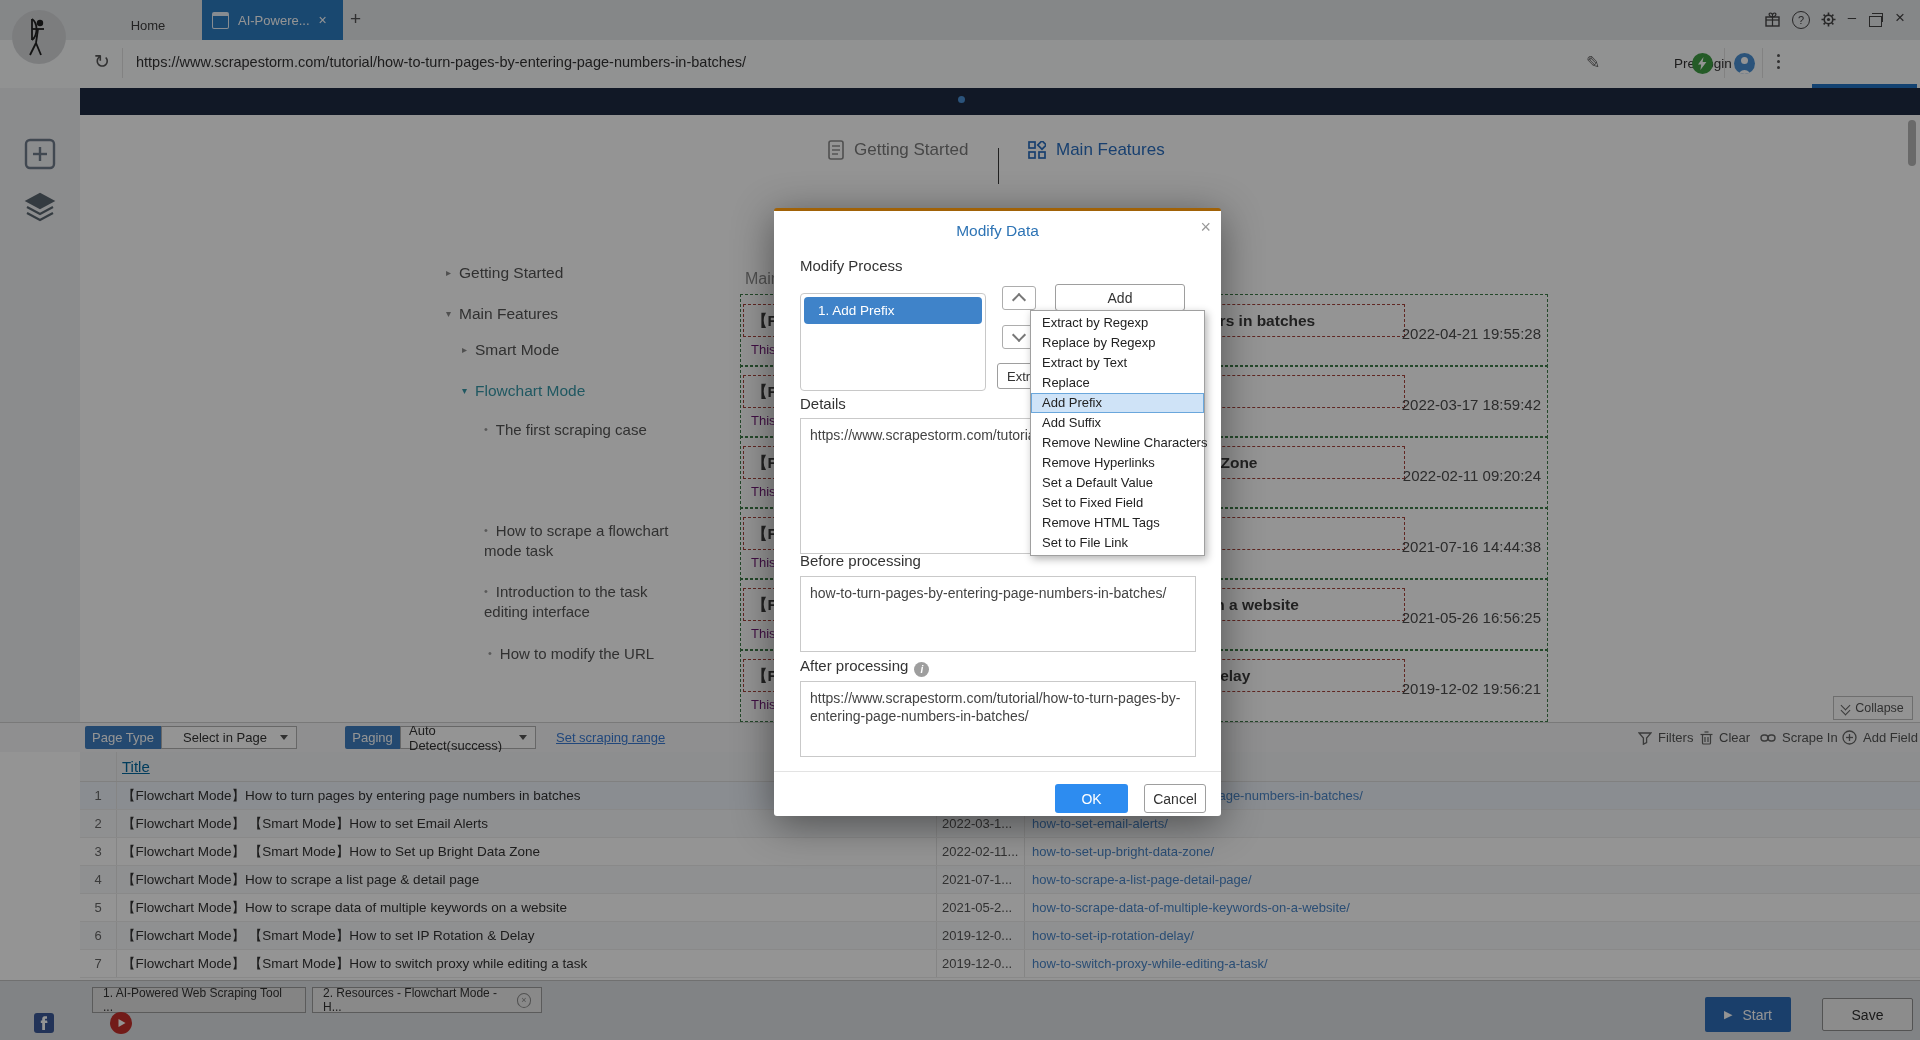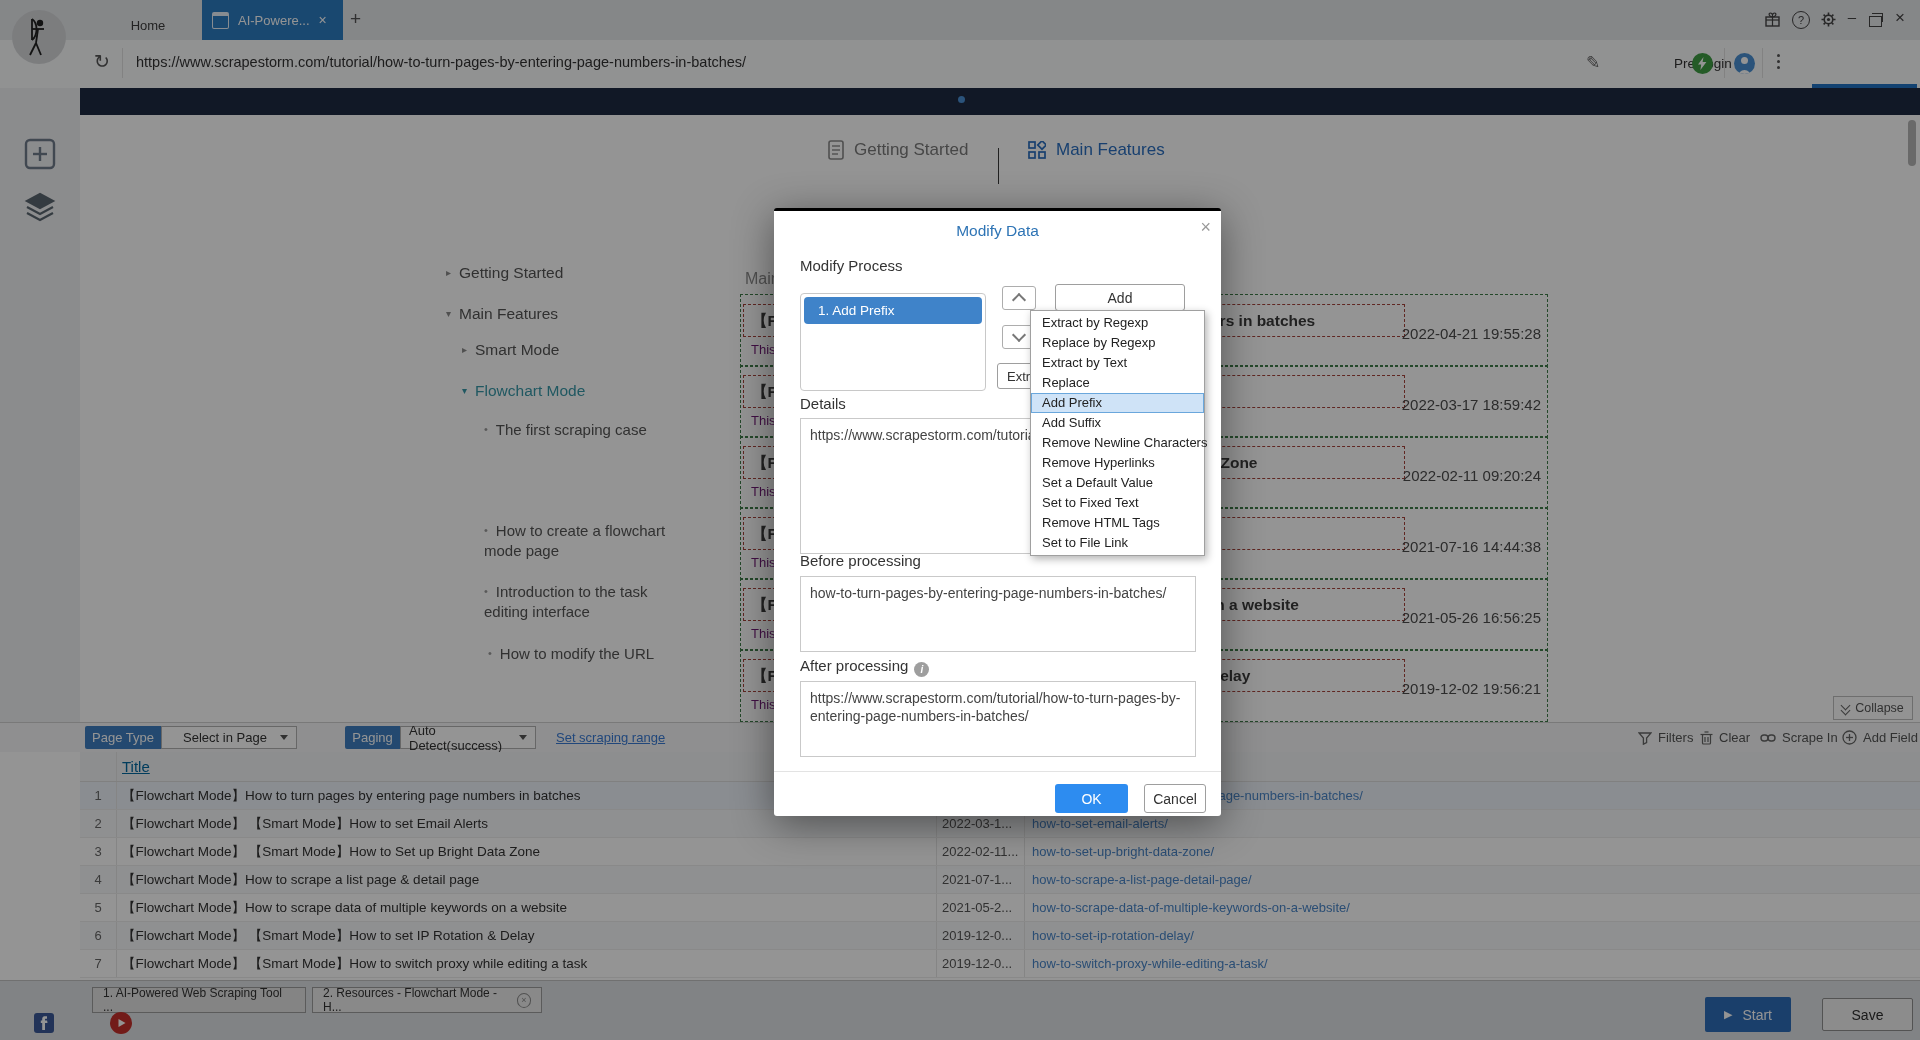--- a/index.html
+++ b/index.html
@@ -61,21 +61,21 @@
   .vline{position:absolute;top:0;bottom:0;width:1px;background:#e6e6e6;}
   
   .statusbar{left:0;top:980px;width:1920px;height:60px;background:#dfe2e5;border-top:1px solid #c2c2c2;}
   .stab{position:absolute;top:6px;height:26px;background:#ececec;border:1px solid #9e9e9e;box-sizing:border-box;display:flex;align-items:center;justify-content:center;gap:8px;font-size:12px;color:#333;padding:0 10px;}
   .circx{width:13px;height:13px;border:1px solid #8a8a8a;border-radius:50%;font-size:9px;line-height:12px;text-align:center;color:#8a8a8a;}
   .startbtn{background:#2e6db9;color:#fff;font-size:14px;display:flex;align-items:center;justify-content:center;gap:10px;border-radius:2px;}
   .savebtn{background:#f1f1f1;border:1px solid #8f8f8f;color:#2f2f2f;font-size:14px;display:flex;align-items:center;justify-content:center;border-radius:2px;box-sizing:border-box;}
   
   .overlay{left:0;top:0;width:1920px;height:1040px;background:rgba(0,0,0,0.42);z-index:40;}
   
-  .modal{left:774px;top:208px;width:447px;height:608px;background:#fff;border-top:3px solid #000000;border-radius:3px;box-shadow:0 8px 40px rgba(0,0,0,0.45);z-index:50;box-sizing:border-box;}
+  .modal{left:774px;top:208px;width:447px;height:608px;background:#fff;border-top:3px solid #a16207;border-radius:3px;box-shadow:0 8px 40px rgba(0,0,0,0.45);z-index:50;box-sizing:border-box;}
   .mtitle{position:absolute;left:0;top:11px;width:100%;text-align:center;font-size:15.5px;color:#2e74b5;}
   .mclose{position:absolute;right:10px;top:6px;font-size:18px;color:#9a9a9a;}
   .mlabel{position:absolute;font-size:15px;color:#333;}
   .listbox{position:absolute;left:26px;top:82px;width:186px;height:98px;border:1px solid #c8c8c8;border-radius:4px;box-sizing:border-box;}
   .proc-sel{position:absolute;left:3px;top:3px;width:178px;height:27px;background:#3f83c9;border-radius:4px;color:#fff;font-size:13.5px;line-height:27px;padding-left:14px;box-sizing:border-box;}
   .sqbtn{position:absolute;width:34px;height:24px;background:#fff;border:1px solid #adadad;border-radius:3px;box-sizing:border-box;display:flex;align-items:center;justify-content:center;}
   .chevup{width:8px;height:8px;border-left:2px solid #777;border-bottom:2px solid #777;transform:rotate(135deg);margin-top:4px;}
   .chevdn{width:8px;height:8px;border-left:2px solid #777;border-bottom:2px solid #777;transform:rotate(-45deg);margin-bottom:4px;}
   .mbtn{position:absolute;background:#fff;border:1px solid #9e9e9e;border-radius:3px;font-size:14px;color:#333;display:flex;align-items:center;justify-content:center;box-sizing:border-box;}
   .mtextarea{position:absolute;left:26px;width:396px;border:1px solid #c9c9c9;box-sizing:border-box;padding:7px 9px;font-size:14px;color:#444;line-height:18px;overflow-wrap:anywhere;overflow:hidden;}
@@ -214,21 +214,21 @@
           </g>
         </svg>
       <span>Main Features</span>
     </div>
 
     <div class="abs navitem" style="left:366px;top:176px;"><span class="nav-arrow">▸</span><span>Getting Started</span></div>
     <div class="abs navitem" style="left:366px;top:217px;"><span class="nav-arrow">▾</span><span>Main Features</span></div>
     <div class="abs navitem" style="left:382px;top:253px;"><span class="nav-arrow">▸</span><span>Smart Mode</span></div>
     <div class="abs navitem nav-active" style="left:382px;top:294px;"><span class="nav-arrow" style="color:#3898a8;">▾</span><span>Flowchart Mode</span></div>
     <div class="abs navitem" style="left:404px;top:331px;width:210px;font-size:15px;line-height:20px;"><span class="nav-dot">•</span><span>The first scraping case</span></div>
-    <div class="abs navitem" style="left:404px;top:432px;width:216px;font-size:15px;line-height:20px;"><span class="nav-dot">•</span><span>How to create a flowchart mode page</span></div>
+    <div class="abs navitem" style="left:404px;top:432px;width:216px;font-size:15px;line-height:20px;"><span class="nav-dot">•</span><span>How to scrape a flowchart mode task</span></div>
     <div class="abs navitem" style="left:404px;top:493px;width:206px;font-size:15px;line-height:20px;"><span class="nav-dot">•</span><span>Introduction to the task editing interface</span></div>
     <div class="abs navitem" style="left:408px;top:555px;width:216px;font-size:15px;line-height:20px;"><span class="nav-dot">•</span><span>How to modify the URL</span></div>
 
     <div class="abs" style="left:665px;top:182px;font-size:16px;color:#8b8b8b;">Main</div>
 
     <div class="abs bgrow" style="left:660px;top:206px;width:806px;height:71px;">
       <div class="redbox">
           <div class="bgtitle">【Flowchart Mode】How to turn pages by entering page numbers in batches</div>
         </div>
       <div class="bgdesc">This</div>
@@ -467,18 +467,18 @@
   <div class="abs menu">
     <div class="menu-item">Extract by Regexp</div>
     <div class="menu-item">Replace by Regexp</div>
     <div class="menu-item">Extract by Text</div>
     <div class="menu-item">Replace</div>
     <div class="menu-item hl">Add Prefix</div>
     <div class="menu-item">Add Suffix</div>
     <div class="menu-item">Remove Newline Characters</div>
     <div class="menu-item">Remove Hyperlinks</div>
     <div class="menu-item">Set a Default Value</div>
-    <div class="menu-item">Set to Fixed Text</div>
+    <div class="menu-item">Set to Fixed Field</div>
     <div class="menu-item">Remove HTML Tags</div>
     <div class="menu-item">Set to File Link</div>
   </div>
 
 </div>
 
 </body></html>

